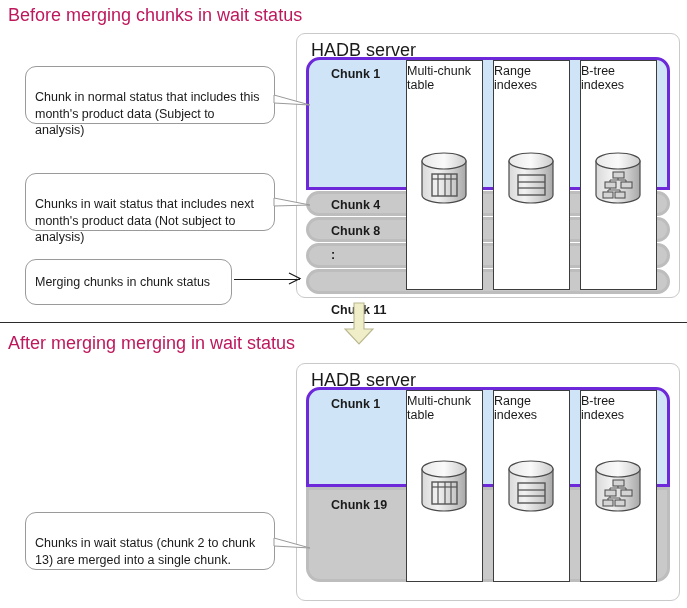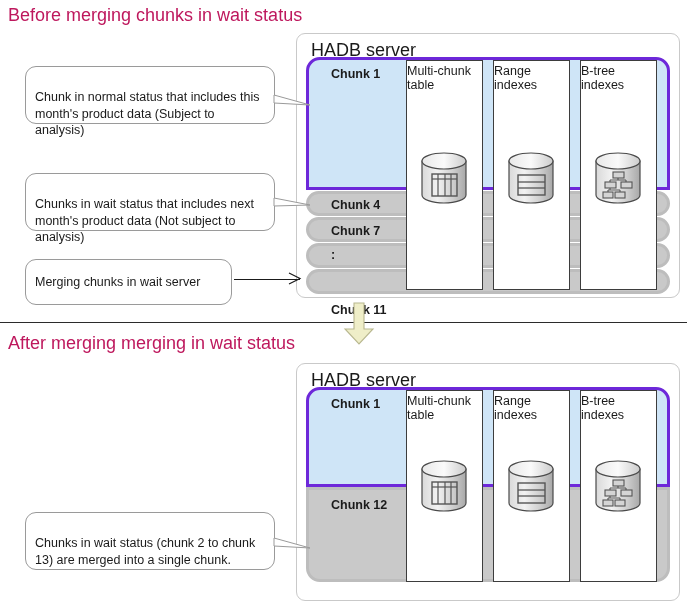--- a/index.html
+++ b/index.html
@@ -91,21 +91,21 @@
 
 <div class="chunk-band chunk-normal" style="left:306px;top:57px;width:364px;height:133px;border-radius:14px 14px 0 0;">
   <div class="chunk-label" style="top:7px;">Chunk 1</div>
 </div>
 
 <div class="chunk-band chunk-wait" style="left:306px;top:191px;width:364px;height:25px;border-radius:13px;">
   <div class="chunk-label" style="top:4px;">Chunk 4</div>
 </div>
 
 <div class="chunk-band chunk-wait" style="left:306px;top:217px;width:364px;height:25px;border-radius:13px;">
-  <div class="chunk-label" style="top:4px;">Chunk 7</div>
+  <div class="chunk-label" style="top:4px;">Chunk 8</div>
 </div>
 
 <div class="chunk-band chunk-wait" style="left:306px;top:243px;width:364px;height:25px;border-radius:13px;">
   <div class="chunk-label" style="top:2px;">:</div>
 </div>
 
 <div class="chunk-band chunk-wait" style="left:306px;top:269px;width:364px;height:25px;border-radius:13px;">
   <div class="chunk-label" style="top:4px;margin-top:27px;">Chunk 11</div>
 </div>
 
@@ -188,21 +188,21 @@
 </svg>
 
 <div class="callout" style="left:25px;top:173px;width:250px;height:58px;">
   <span>Chunks in wait status that includes next month's product data (Not subject to analysis)</span>
 </div>
 <svg class="callout-tail abs" style="left:272px;top:192px;" width="40" height="22">
   <path d="M2 6 L38 13 L2 14 Z" fill="#ffffff" stroke="#9a9a9a" stroke-width="1"></path>
 </svg>
 
 <div class="callout" style="left:25px;top:259px;width:207px;height:40px;display:flex;align-items:center;">
-  <span>Merging chunks in wait server</span>
+  <span>Merging chunks in chunk status</span>
 </div>
 <div class="arrow-line" style="left:234px;top:279px;width:66px;"></div>
 <svg class="arrow-head abs" style="left:288px;top:272px;" width="16" height="15">
   <path d="M1 1 L12 6.5 L1 12" fill="none" stroke="#1a1a1a" stroke-width="1.2"></path>
 </svg>
 
 <div class="abs divider" style="left:0px;top:322px;width:687px;"></div>
 
 <svg class="big-arrow" style="left:343px;top:302px;" width="32" height="44">
   <path d="M11 1 L21 1 L21 27 L30 27 L16 42 L2 27 L11 27 Z" fill="#efeec8" stroke="#b8b78f" stroke-width="1.1"></path>
@@ -212,21 +212,21 @@
 
 <div class="abs server-box" style="left:296px;top:363px;width:384px;height:238px;">
   <div class="server-title">HADB server</div>
 </div>
 
 <div class="chunk-band chunk-normal" style="left:306px;top:387px;width:364px;height:100px;border-radius:14px 14px 0 0;">
   <div class="chunk-label" style="top:7px;">Chunk 1</div>
 </div>
 
 <div class="chunk-band chunk-wait" style="left:306px;top:487px;width:364px;height:95px;border-radius:0 0 14px 14px;">
-  <div class="chunk-label" style="top:8px;">Chunk 12</div>
+  <div class="chunk-label" style="top:8px;">Chunk 19</div>
 </div>
 
 <div class="column" style="left:406px;top:390px;width:77px;height:192px;">
   <div class="column-title">
     <span>Multi-chunk</span><br>
     <span>table</span>
   </div>
 </div>
 <div class="cyl" style="left:421px;top:460px;width:47px;height:52px;">
   <svg width="47" height="52" viewBox="0 0 47 52">

